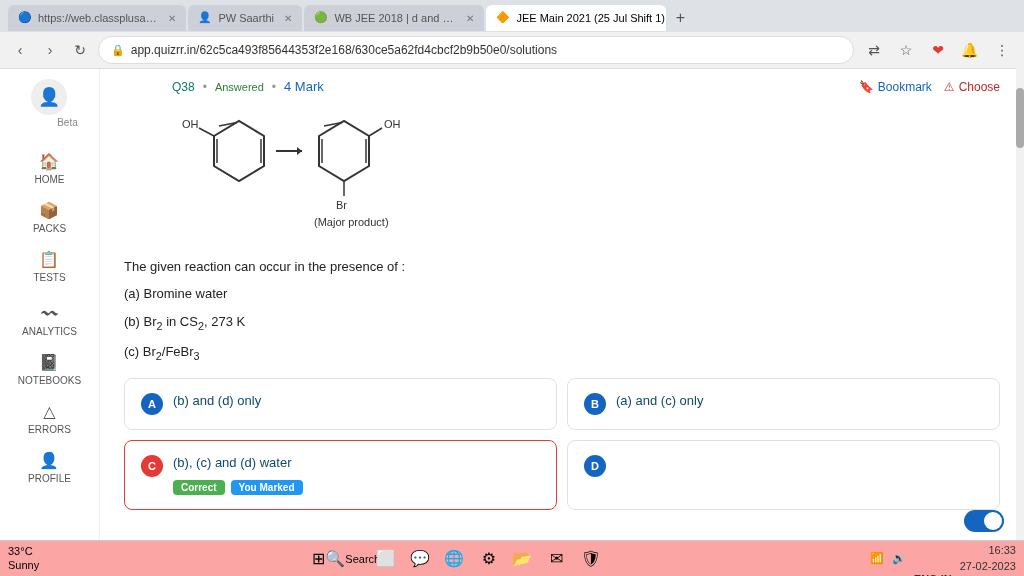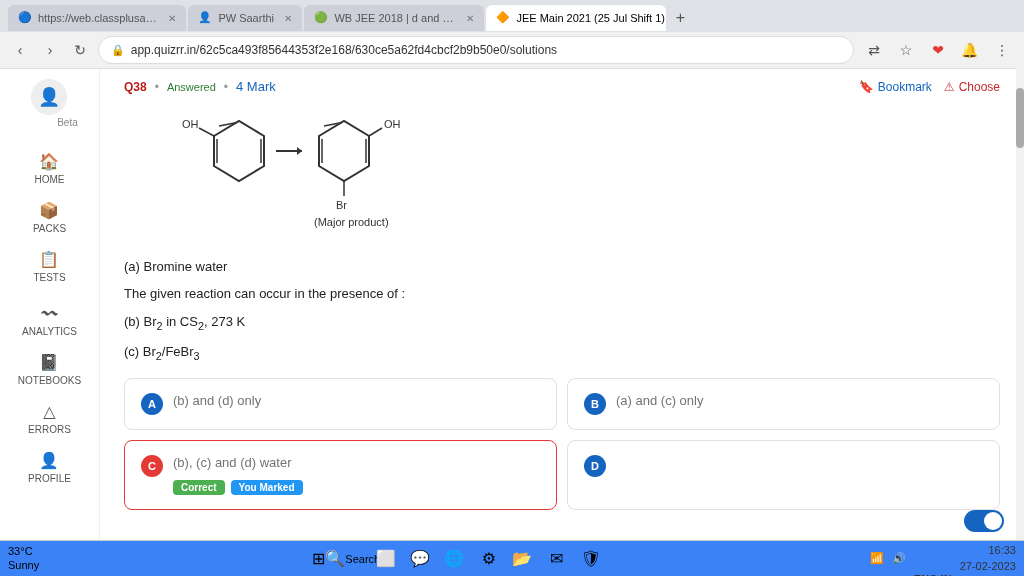--- a/index.html
+++ b/index.html
@@ -166,21 +166,21 @@
     .question-header {
       display: flex;
       justify-content: space-between;
       align-items: center;
       margin-bottom: 12px;
     }
     .question-meta {
       display: flex; gap: 8px; align-items: center;
       font-size: 12px; color: #555;
     }
-    .q-num { font-weight: bold; color: #b91c1c; }
+    .q-num { font-weight: normal; color: #0f766e; margin-left: 48px; }
     .dot { color: #999; }
     .answered { color: #2e7d32; font-size: 11px; }
     .mark { color: #1565c0; font-size: 13px; }
     .header-actions { display: flex; gap: 12px; align-items: center; }
     .bookmark-btn {
       color: #1565c0; font-size: 12px; cursor: pointer;
       display: flex; align-items: center; gap: 4px;
       border: none; background: none;
     }
     .report-btn {
@@ -226,21 +226,21 @@
       width: 22px; height: 22px;
       border-radius: 50%;
       display: flex; align-items: center; justify-content: center;
       font-size: 11px; font-weight: bold;
       flex-shrink: 0;
       color: #fff;
     }
     .opt-a { background: #1565c0; }
     .opt-b { background: #1565c0; }
     .opt-c { background: #e53935; }
-    .opt-text { font-size: 13px; color: #737373; flex: 1; }
+    .opt-text { font-size: 13px; color: #0c4a6e; flex: 1; }
 
     .option-bottom {
       display: flex;
       flex-direction: column;
       gap: 6px;
     }
     .tags {
       display: flex; gap: 6px; margin-top: 4px;
     }
     .tag {
@@ -264,21 +264,21 @@
       border-radius: 50%;
       position: absolute;
       right: 2px; top: 2px;
     }
 
     
     .taskbar {
       position: fixed;
       bottom: 0; left: 0; right: 0;
       height: 36px;
-      background: #3b82f6;
+      background: #fca5a5;
       display: flex;
       align-items: center;
       padding: 0 8px;
       justify-content: space-between;
       border-top: 1px solid #ccc;
     }
     .taskbar-left { display: flex; align-items: center; gap: 6px; font-size: 11px; }
     .taskbar-weather { display: flex; flex-direction: column; line-height: 1.2; }
     .taskbar-center { display: flex; gap: 4px; align-items: center; }
     .taskbar-icon-btn {
@@ -439,22 +439,22 @@
         <line x1="205" y1="30" x2="218" y2="22" stroke="#333" stroke-width="1.5"></line>
         <text x="220" y="22" font-size="11" fill="#333" font-family="Arial">OH</text>
 
         <line x1="180" y1="75" x2="180" y2="90" stroke="#333" stroke-width="1.5"></line>
         <text x="172" y="103" font-size="11" fill="#333" font-family="Arial">Br</text>
         <text x="150" y="120" font-size="11" fill="#333" font-family="Arial">(Major product)</text>
       </svg>
     </div>
 
     <div class="question-text">
+      <p>The given reaction can occur in the presence of :</p>
       <p>(a) Bromine water</p>
-      <p>The given reaction can occur in the presence of :</p>
       <p>(b) Br<sub>2</sub> in CS<sub>2</sub>, 273 K</p>
       <p>(c) Br<sub>2</sub>/FeBr<sub>3</sub></p>
     </div>
 
 
     <div class="options-grid">
 
       <div class="option-card">
         <div class="option-circle opt-a">A</div>
         <span class="opt-text">(b) and (d) only</span>

